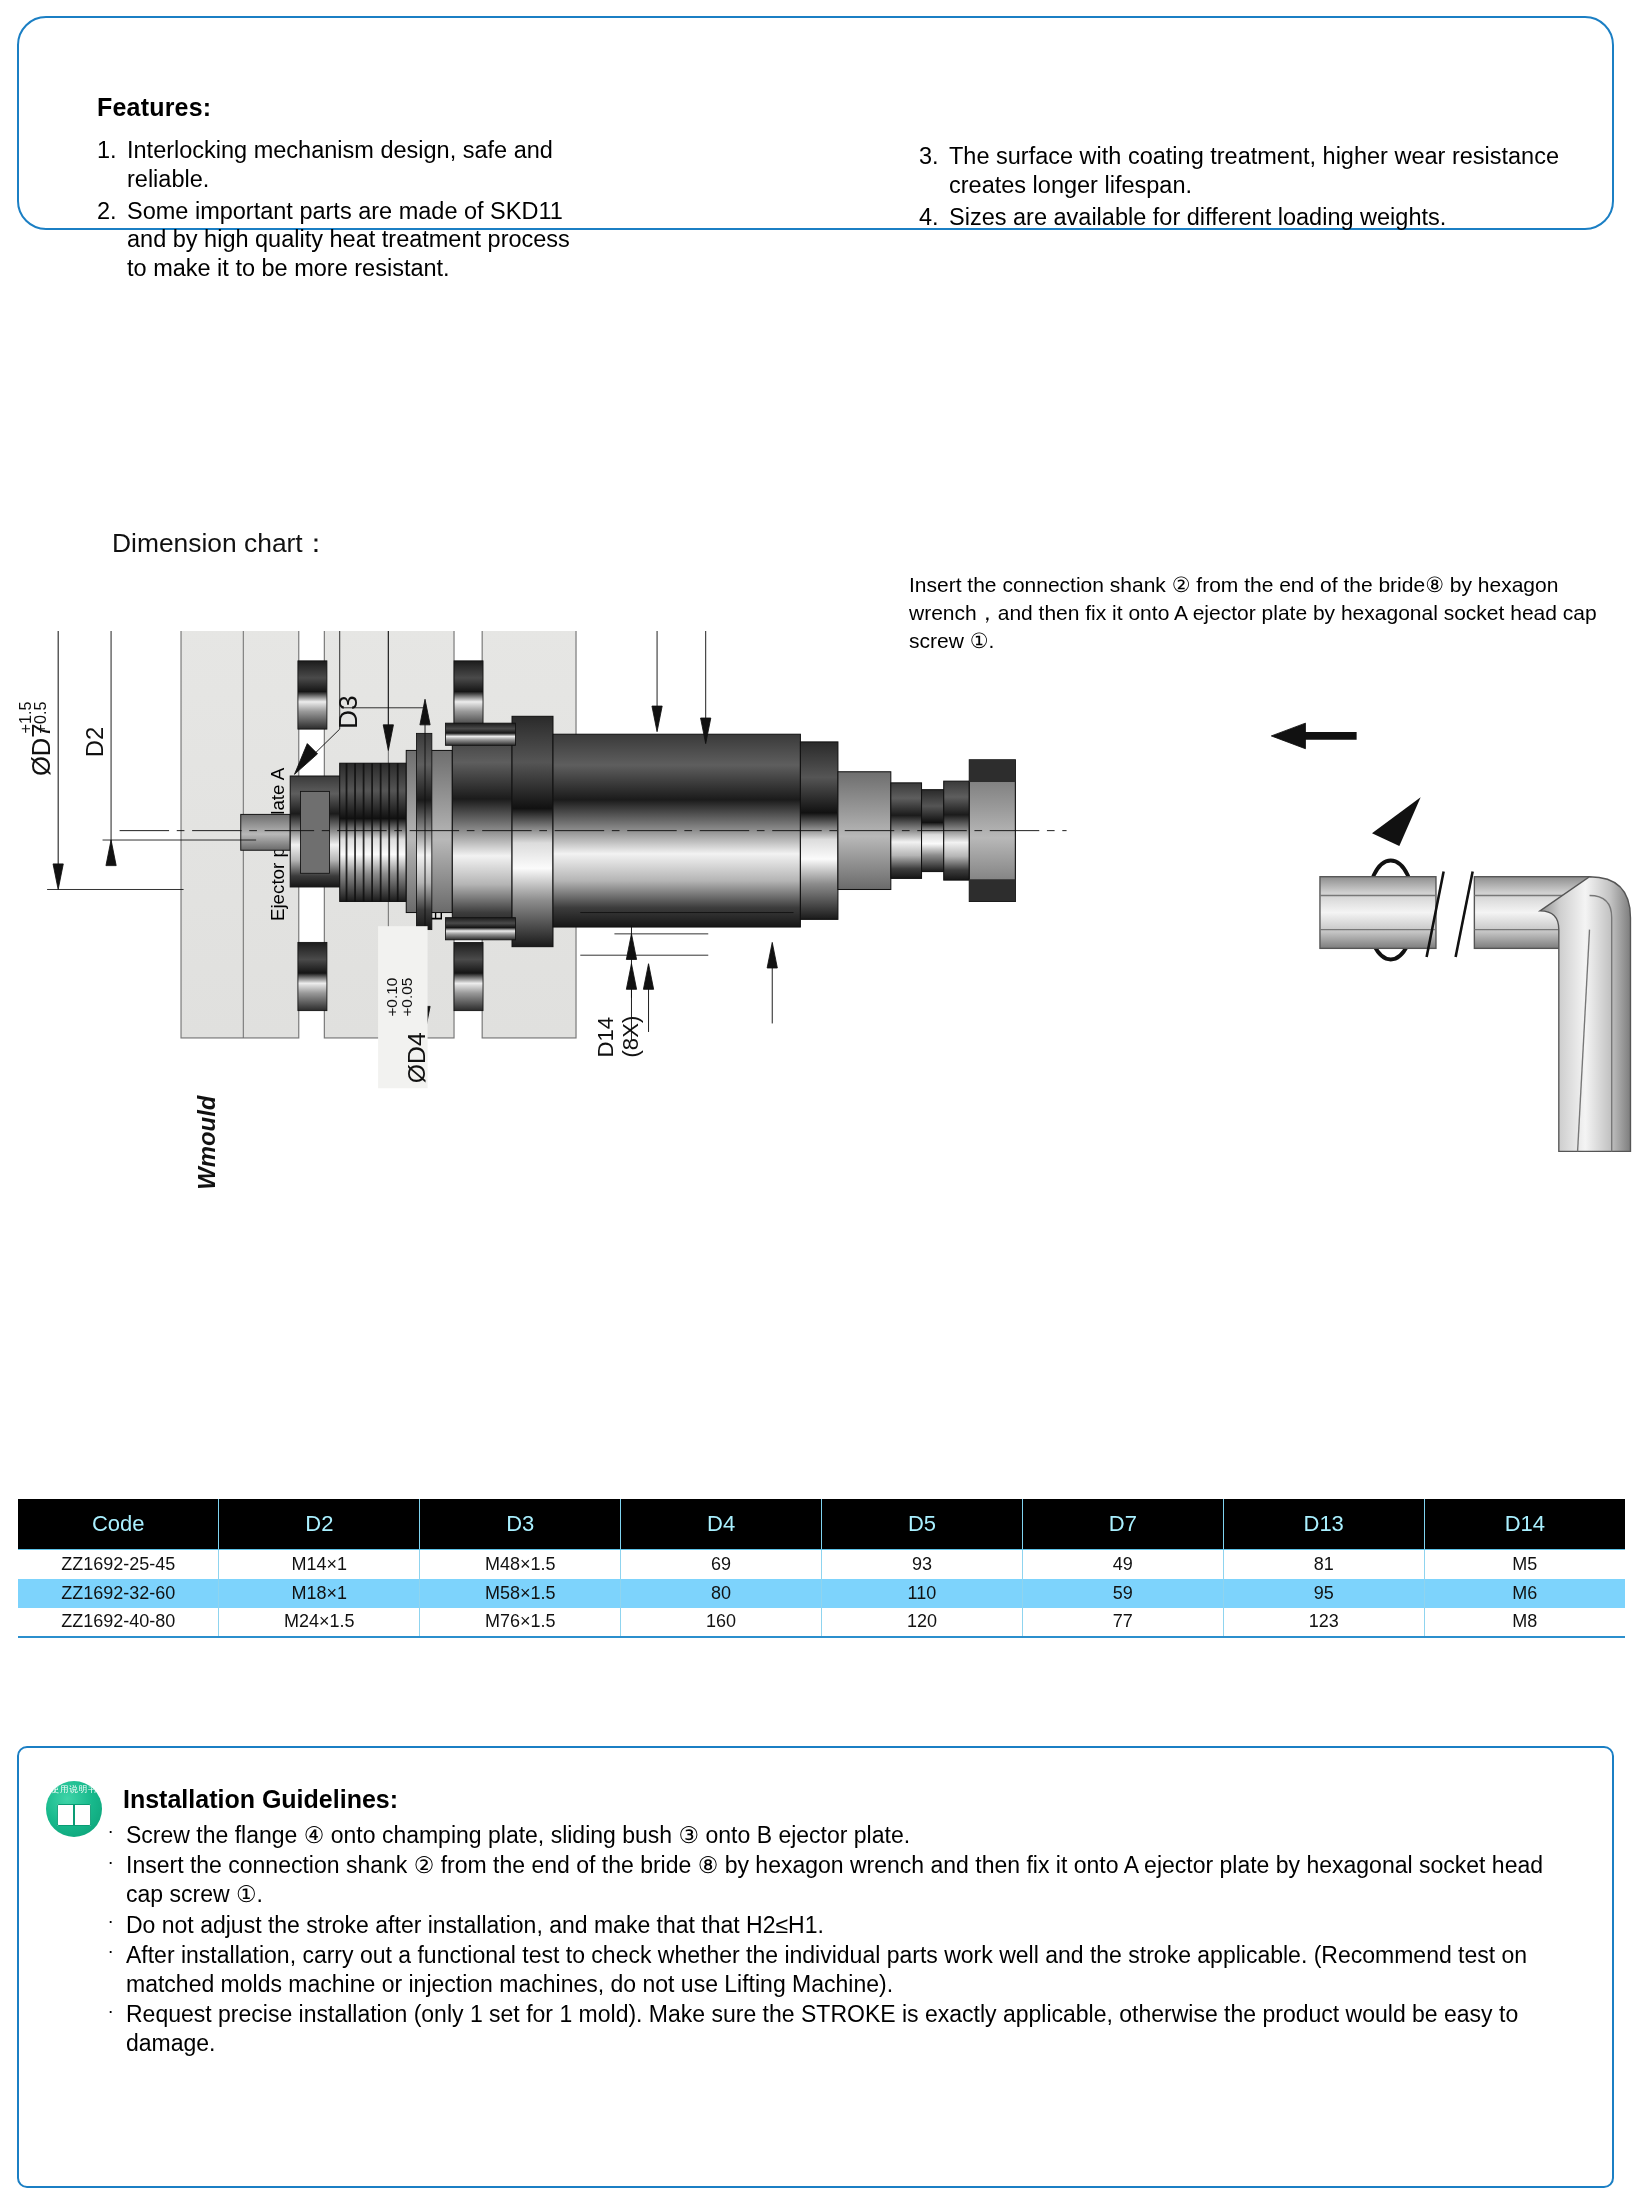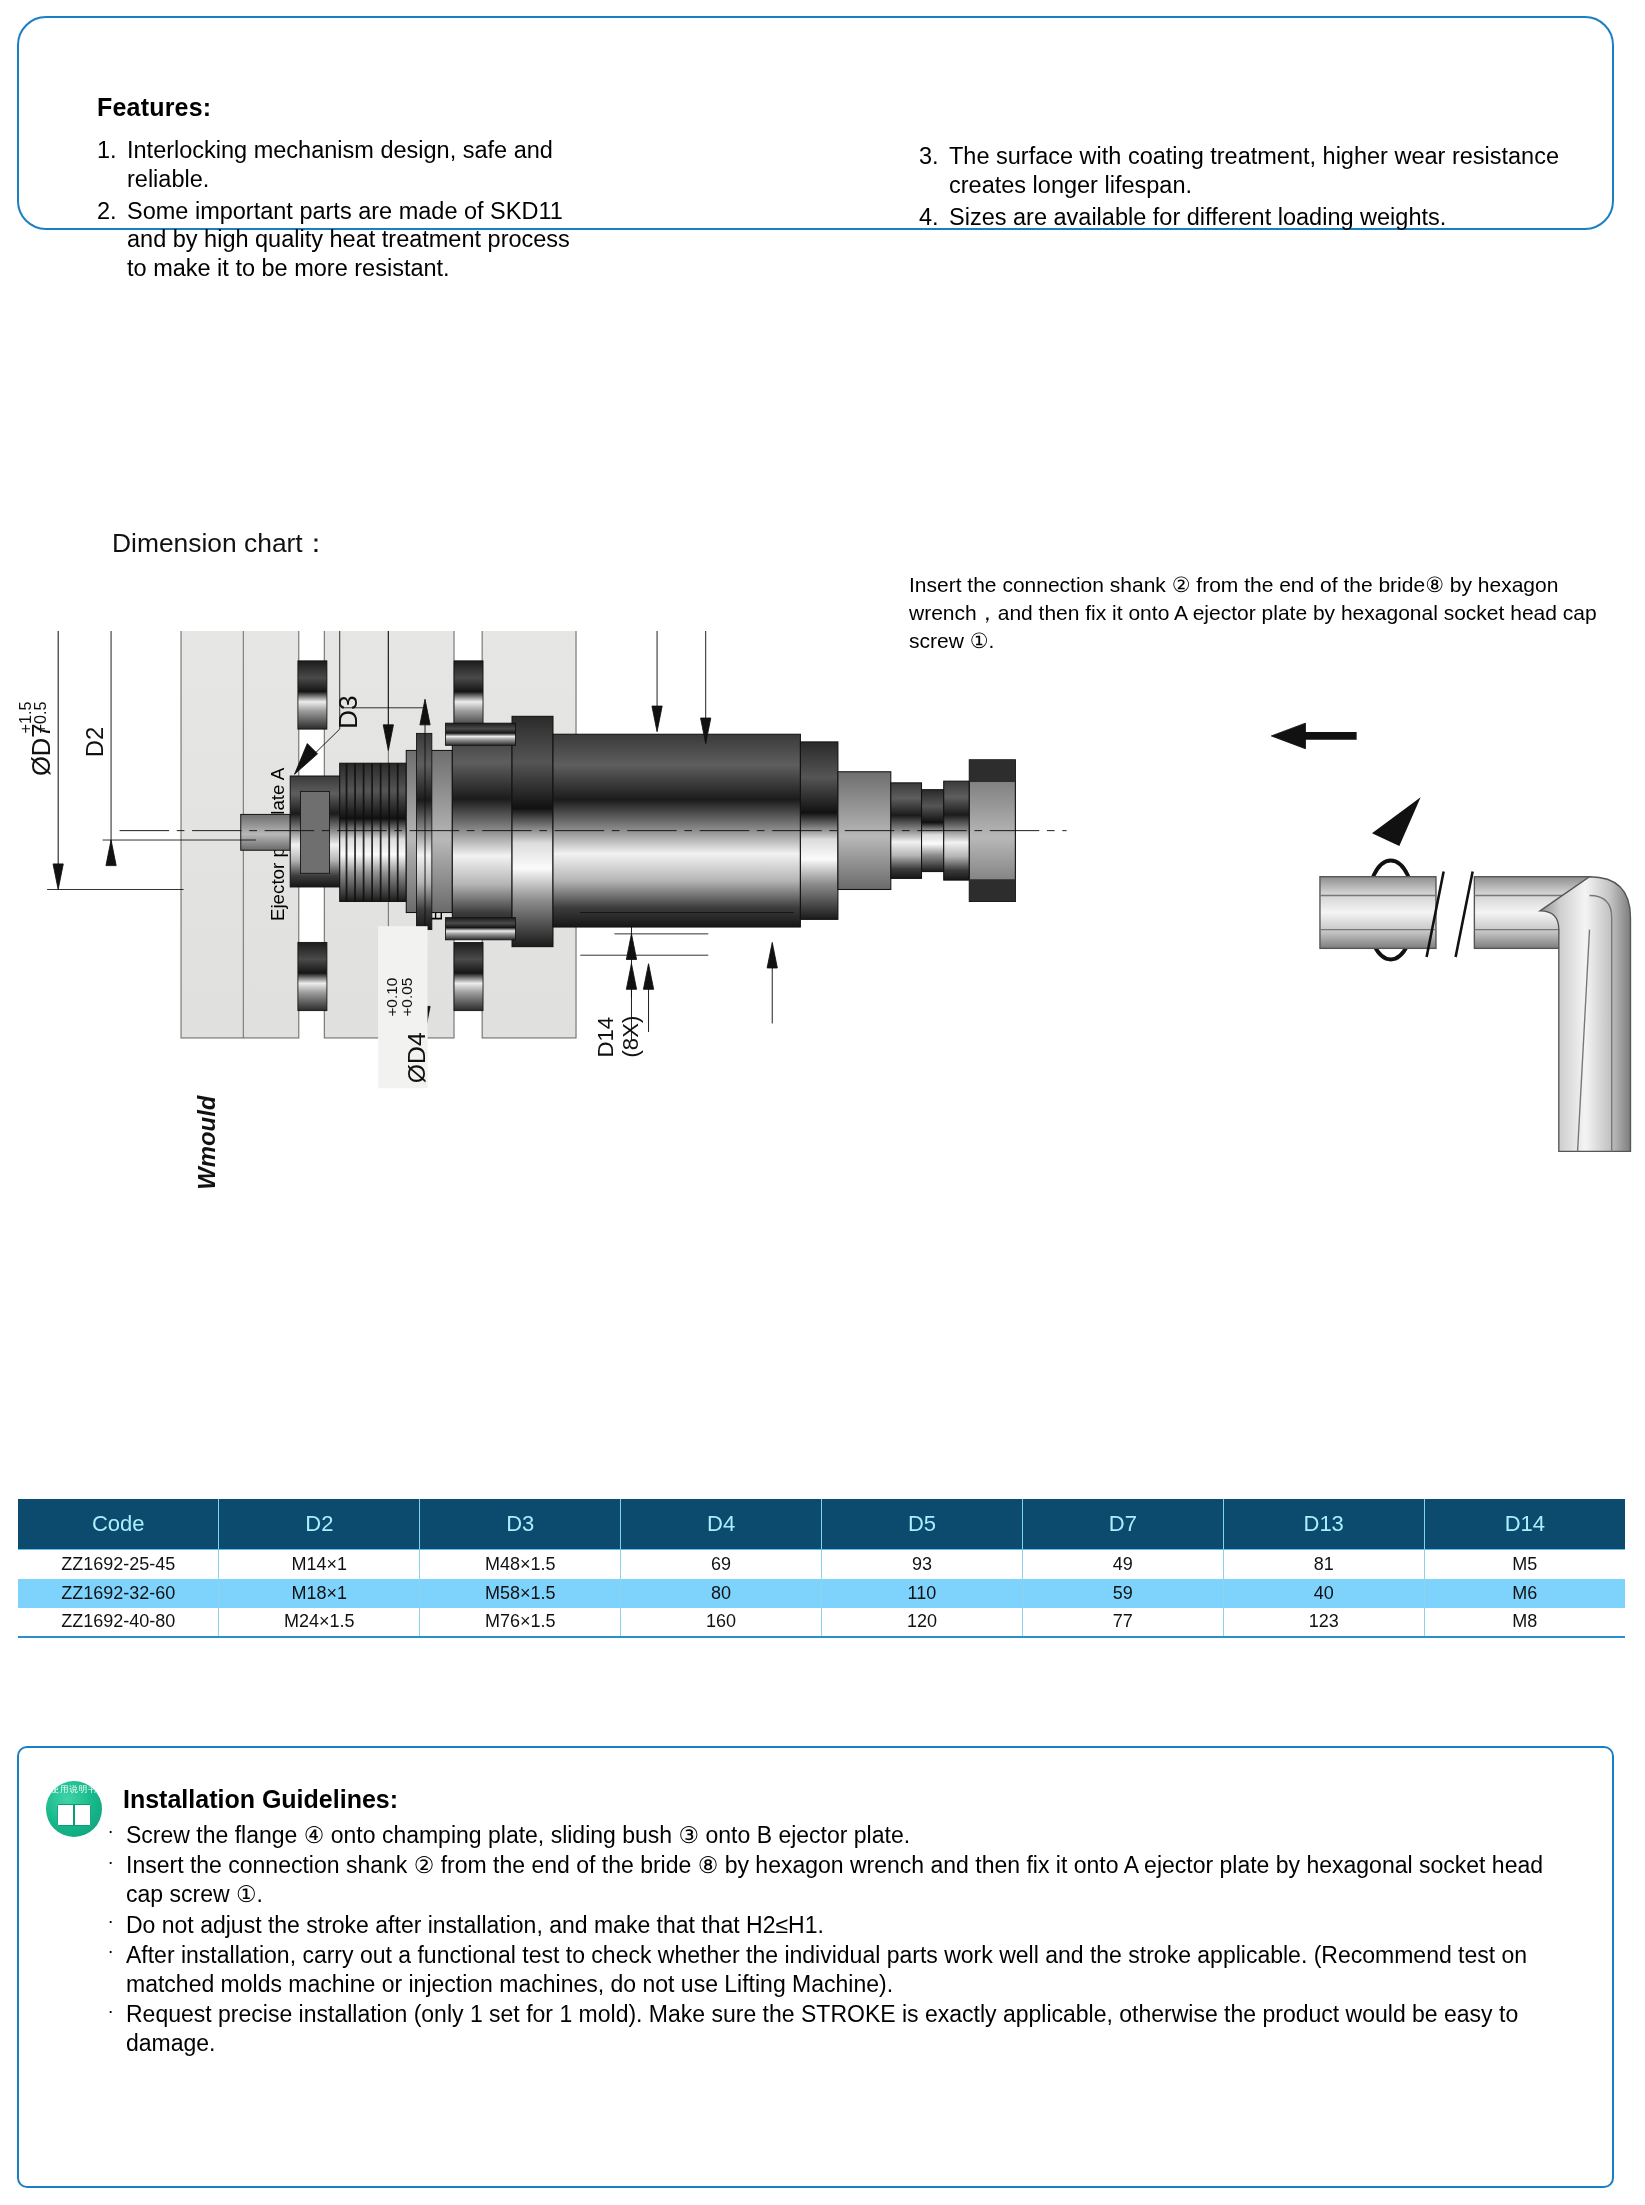--- a/index.html
+++ b/index.html
@@ -90,21 +90,21 @@
     top: 1499px;
     width: 1607px;
   }
   table#spec-table {
     border-collapse: collapse;
     width: 100%;
     font-size: 20.5px;
     table-layout: fixed;
   }
   table#spec-table thead th {
-    background: #0c4a6e;
+    background: #000000;
     color: #a9f0ff;
     font-weight: normal;
     font-size: 22px;
     height: 48px;
     border-right: 1.7px solid #7fd3f0;
     border-bottom: 1.7px solid #5ec2e8;
     text-align: center;
     vertical-align: middle;
   }
   table#spec-table thead th:last-child { border-right: none; }
@@ -500,21 +500,21 @@
         <td>81</td>
         <td>M5</td>
       </tr>
       <tr class="alt">
         <td>ZZ1692-32-60</td>
         <td>M18×1</td>
         <td>M58×1.5</td>
         <td>80</td>
         <td>110</td>
         <td>59</td>
-        <td>40</td>
+        <td>95</td>
         <td>M6</td>
       </tr>
       <tr>
         <td>ZZ1692-40-80</td>
         <td>M24×1.5</td>
         <td>M76×1.5</td>
         <td>160</td>
         <td>120</td>
         <td>77</td>
         <td>123</td>

